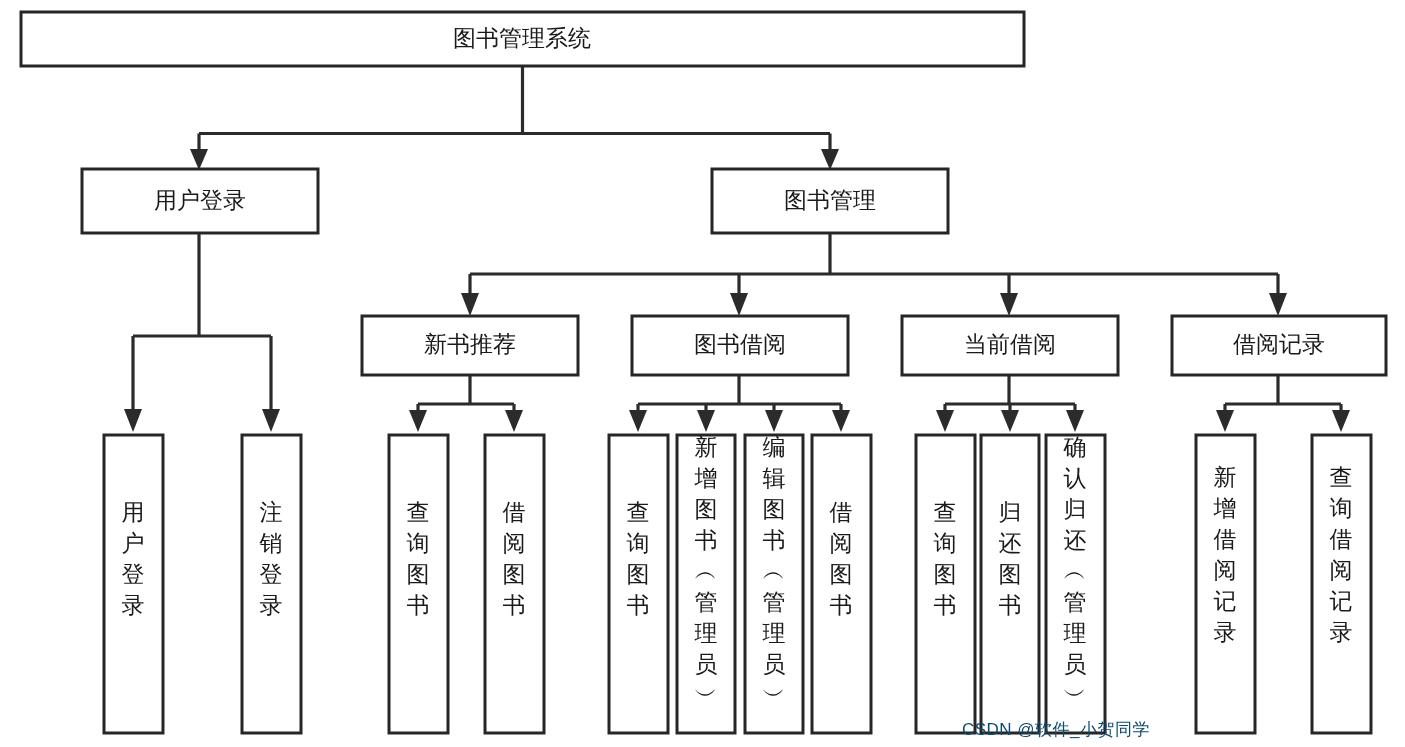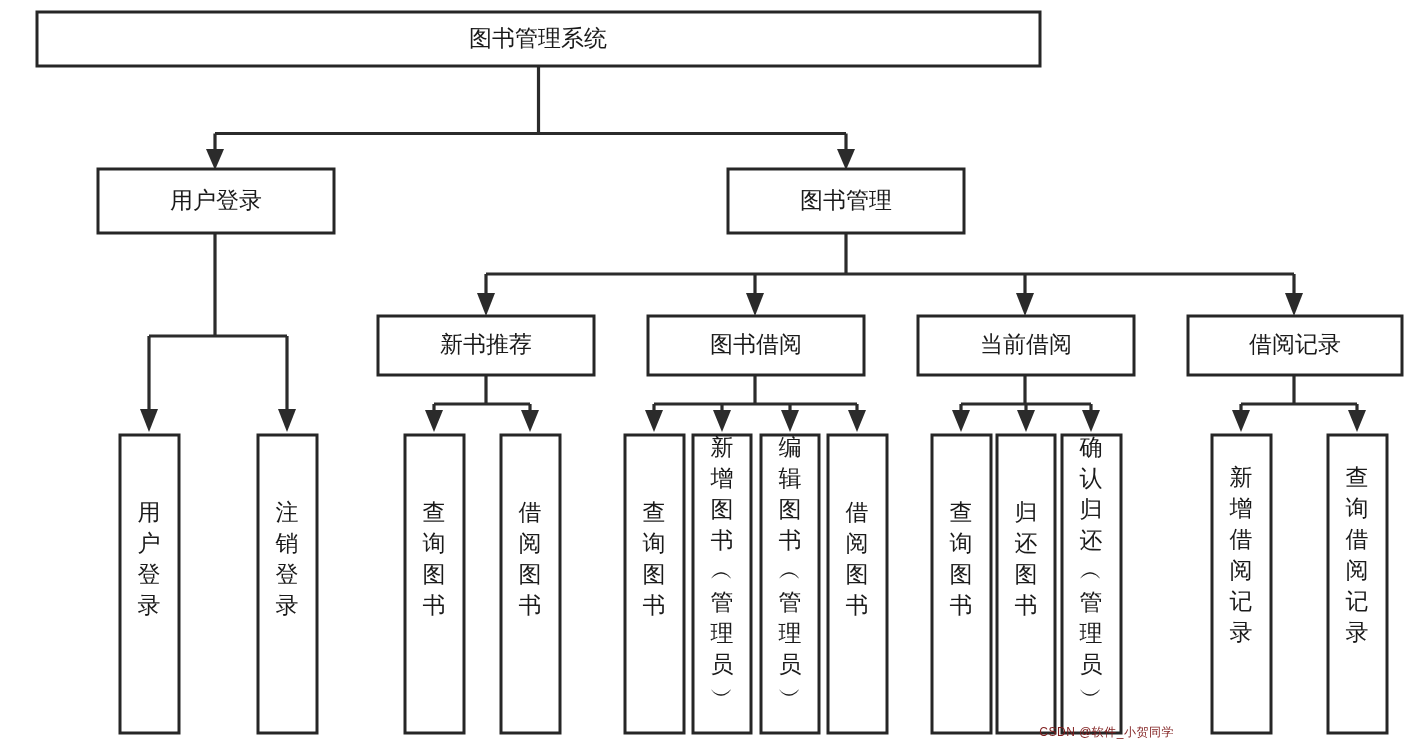--- a/index.html
+++ b/index.html
@@ -12,21 +12,20 @@
     width: 1405px;
     height: 747px;
     font-family: "Liberation Sans", "DejaVu Sans", sans-serif;
     overflow: hidden;
   }
   #diagram-root {
     position: relative;
     width: 1175px;
     height: 747px;
     background: #ffffff;
-    margin-left: 16px;
   }
   svg#chart-svg {
     position: absolute;
     left: 0;
     top: 0;
     width: 1405px;
     height: 747px;
     display: block;
   }
   .node-box {
@@ -54,25 +53,25 @@
   }
   .node-label-v {
     font-family: "Liberation Sans", "DejaVu Sans", sans-serif;
     font-size: 23px;
     fill: #1a1a1a;
     text-anchor: middle;
     white-space: pre;
   }
   .watermark-text {
     position: absolute;
-    right: 17px;
+    right: 25px;
     bottom: 6px;
     font-family: "Liberation Sans", "DejaVu Sans", sans-serif;
-    font-size: 12px;
-    color: #7f1d1d;
+    font-size: 17px;
+    color: #0c4a6e;
     letter-spacing: 0.5px;
     user-select: none;
     pointer-events: none;
   }
 </style>
 </head>
 <body>
 
 <div id="diagram-root">
 

